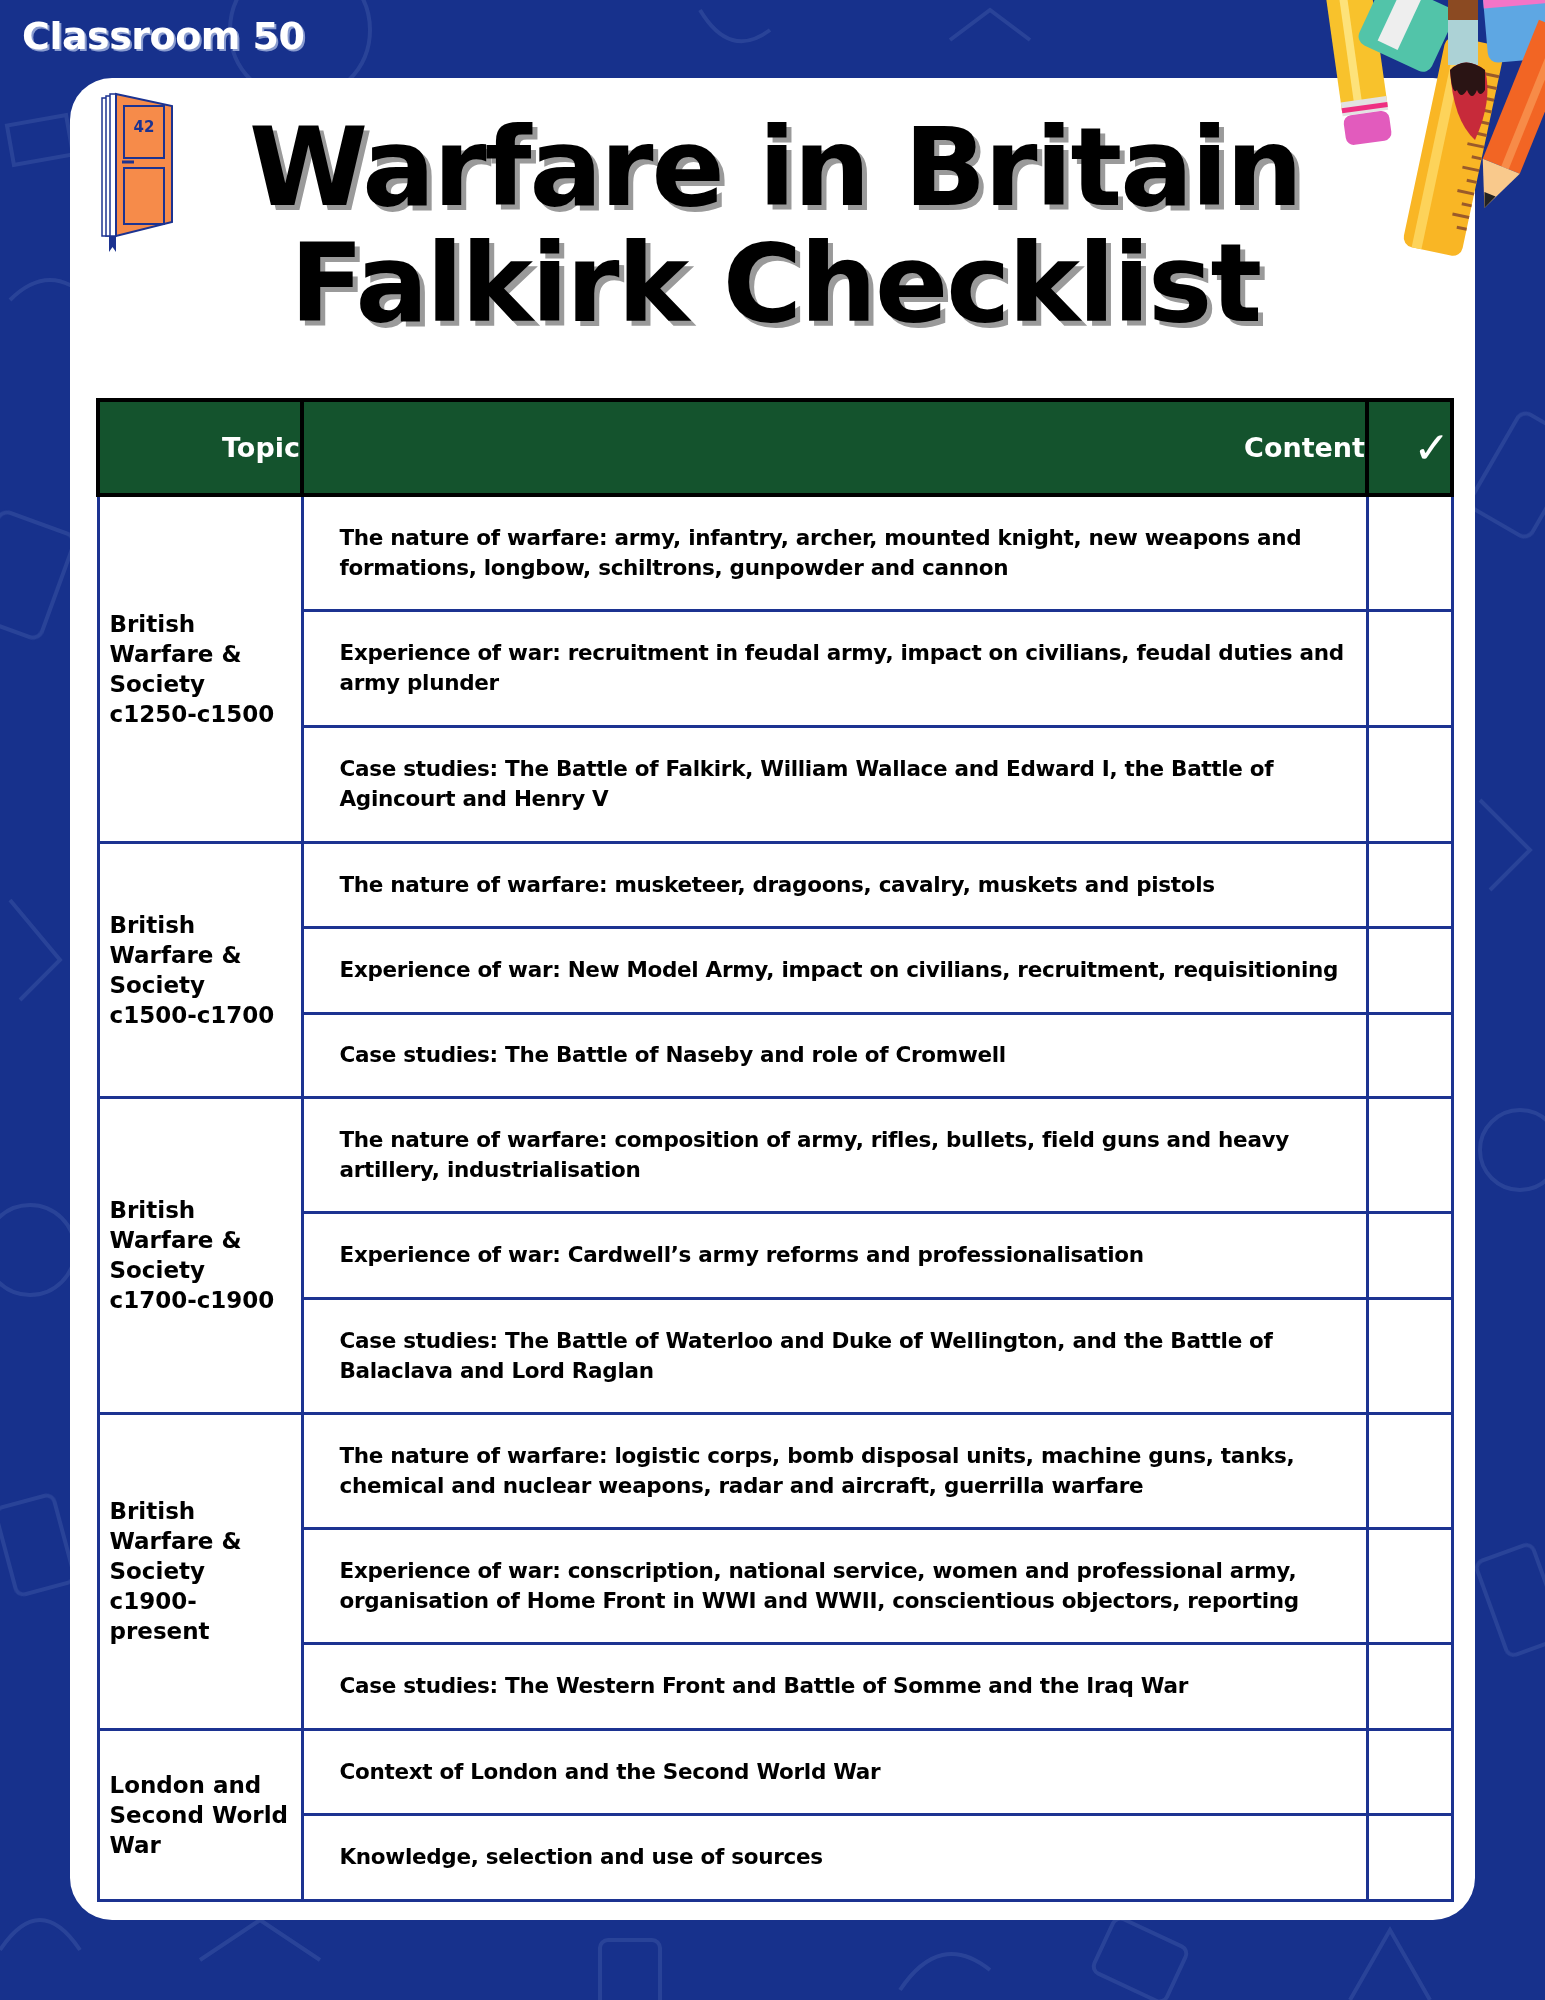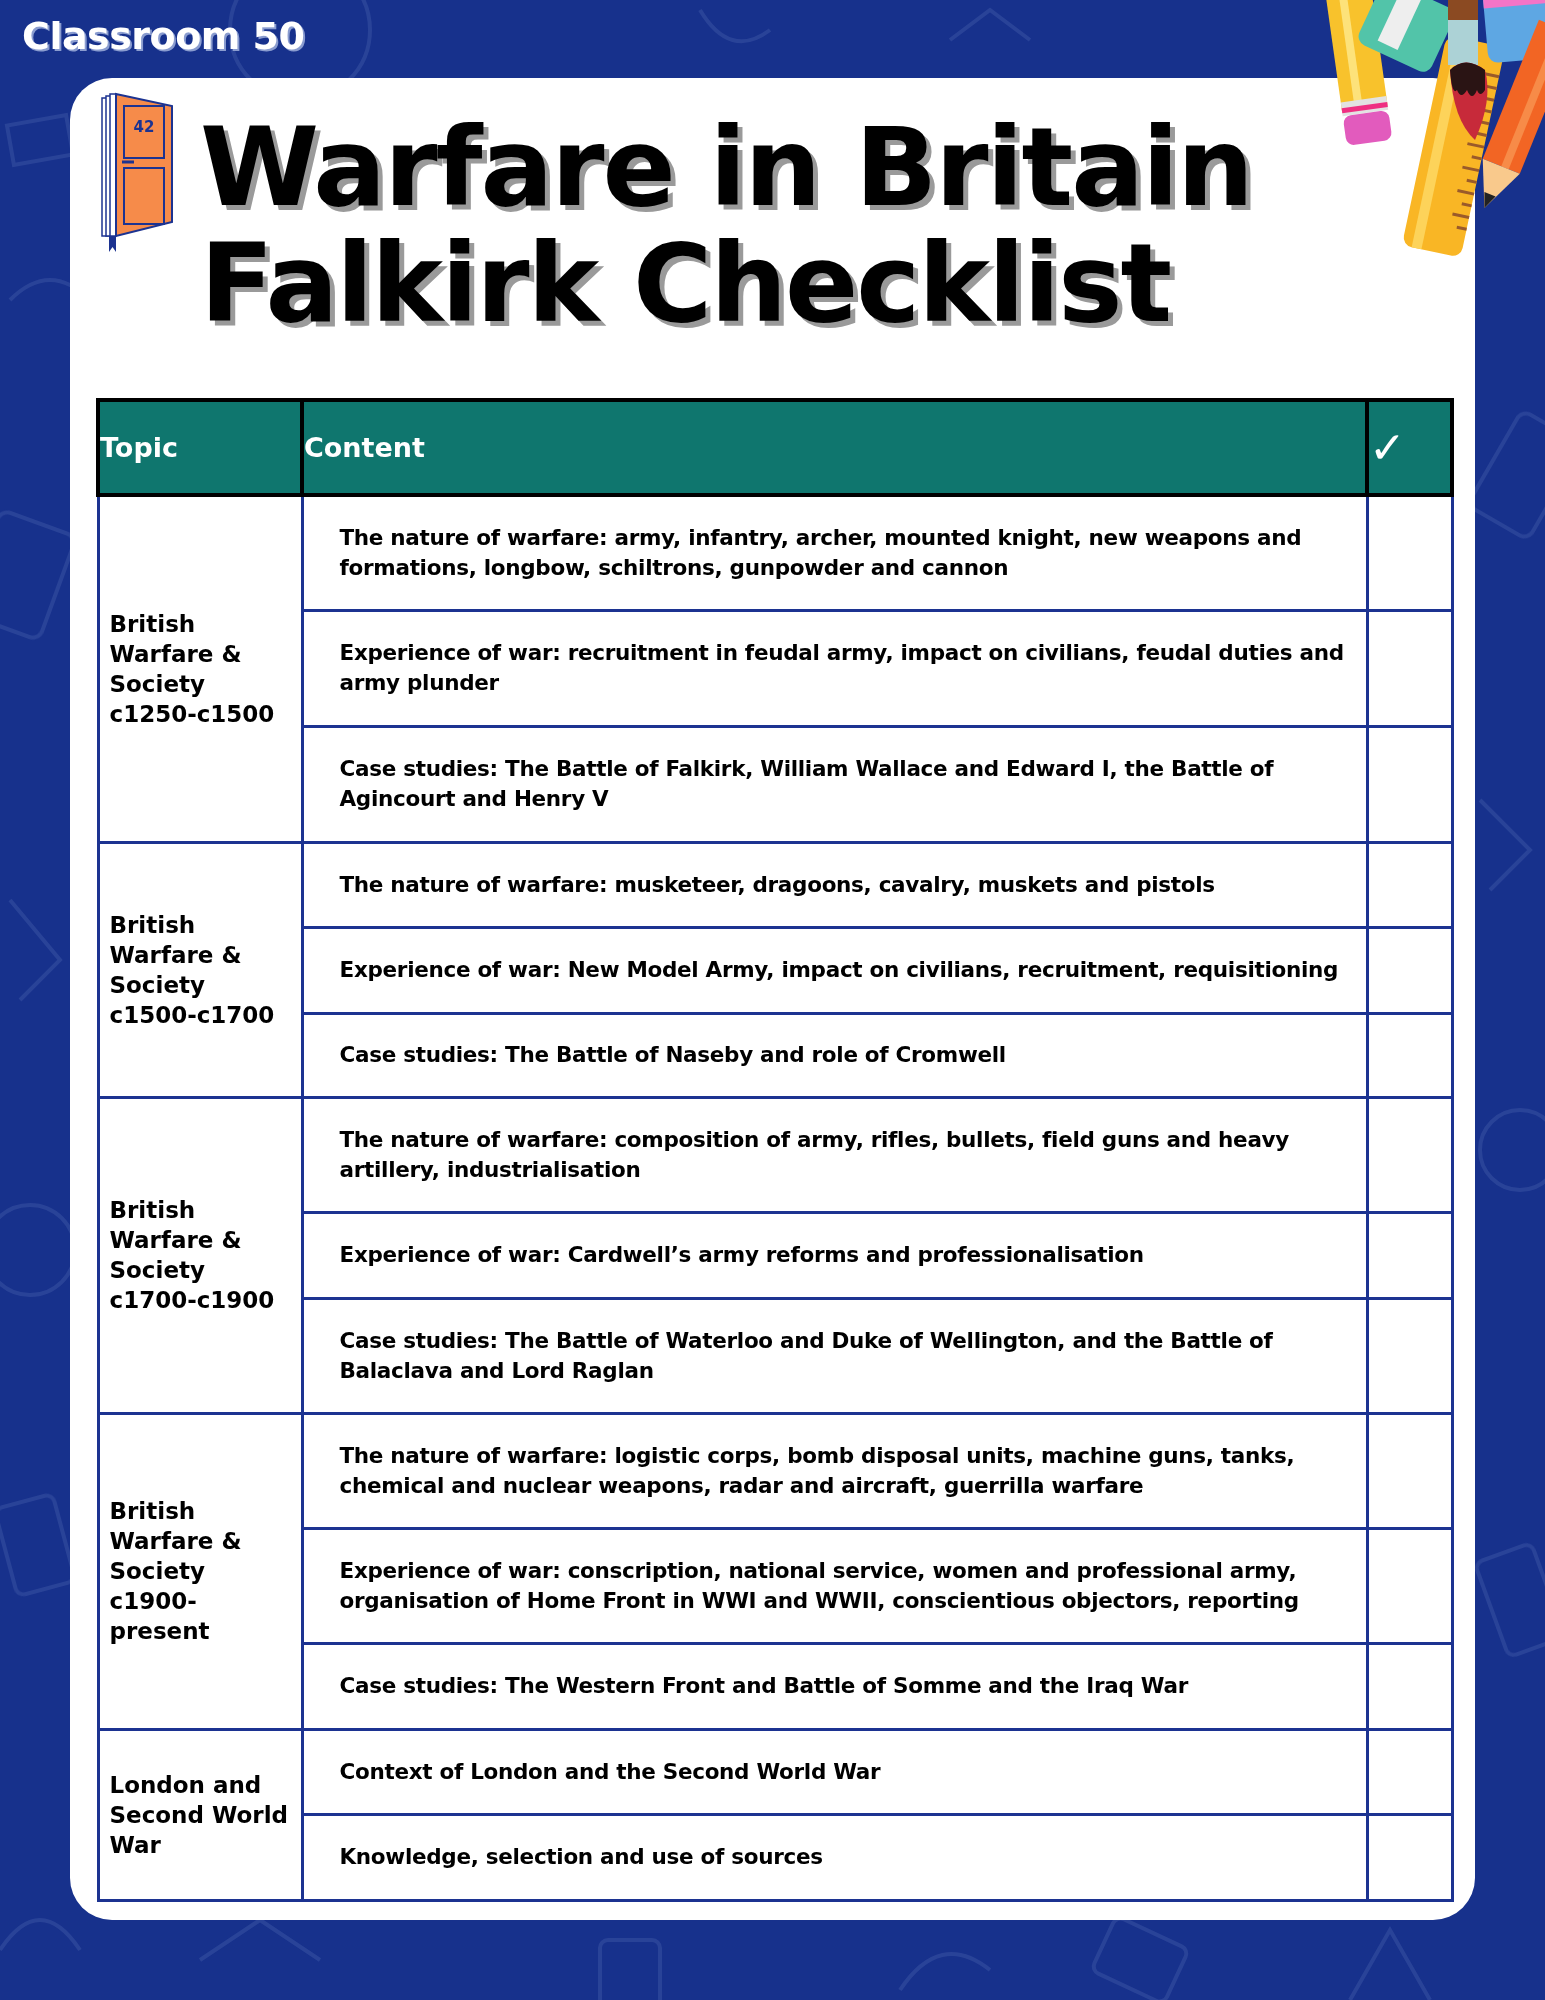--- a/index.html
+++ b/index.html
@@ -16,34 +16,34 @@
     text-shadow: 2px 2px 0 #8a9ccf;
   }
   .card {
     position: absolute; left: 70px; top: 78px; width: 1405px; height: 1842px;
     background: #ffffff; border-radius: 42px;
   }
   .door-logo { position: absolute; left: 100px; top: 92px; width: 80px; height: 160px; }
   .supplies { position: absolute; left: 1290px; top: 0px; width: 255px; height: 260px; }
   .title {
     position: absolute; left: 200px; top: 110px; width: 1150px;
-    text-align: left; color: #000; font-weight: bold;
+    text-align: center; color: #000; font-weight: bold;
     font-size: 108px; line-height: 116px; letter-spacing: -2px;
     text-shadow: 5px 5px 0 #9a9a9a;
   }
   table.checklist {
     position: absolute; left: 96px; top: 398px; width: 1354px;
     border-collapse: collapse; table-layout: fixed;
   }
   table.checklist col.c-topic { width: 204px; }
   table.checklist col.c-content { width: 1065px; }
   table.checklist col.c-check { width: 85px; }
   table.checklist thead th {
-    background: #0f766e; color: #ffffff; font-weight: bold; font-size: 27px;
-    height: 95px; border: 4px solid #000; text-align: left; vertical-align: middle;
+    background: #14532d; color: #ffffff; font-weight: bold; font-size: 27px;
+    height: 95px; border: 4px solid #000; text-align: right; vertical-align: middle;
   }
   table.checklist td {
     border: 3px solid #1c3391; vertical-align: middle;
     font-family: "DejaVu Sans", sans-serif; font-weight: bold; color: #000;
   }
   td.topic { text-align: left; font-size: 23px; line-height: 30px; padding: 0 10px; }
   td.content { font-size: 21.5px; line-height: 30px; padding: 0 16px 0 36px; letter-spacing: -0.3px; }
   td.check-cell { }
   .check-glyph { font-size: 44px; line-height: 44px; font-weight: bold; }
 </style>

